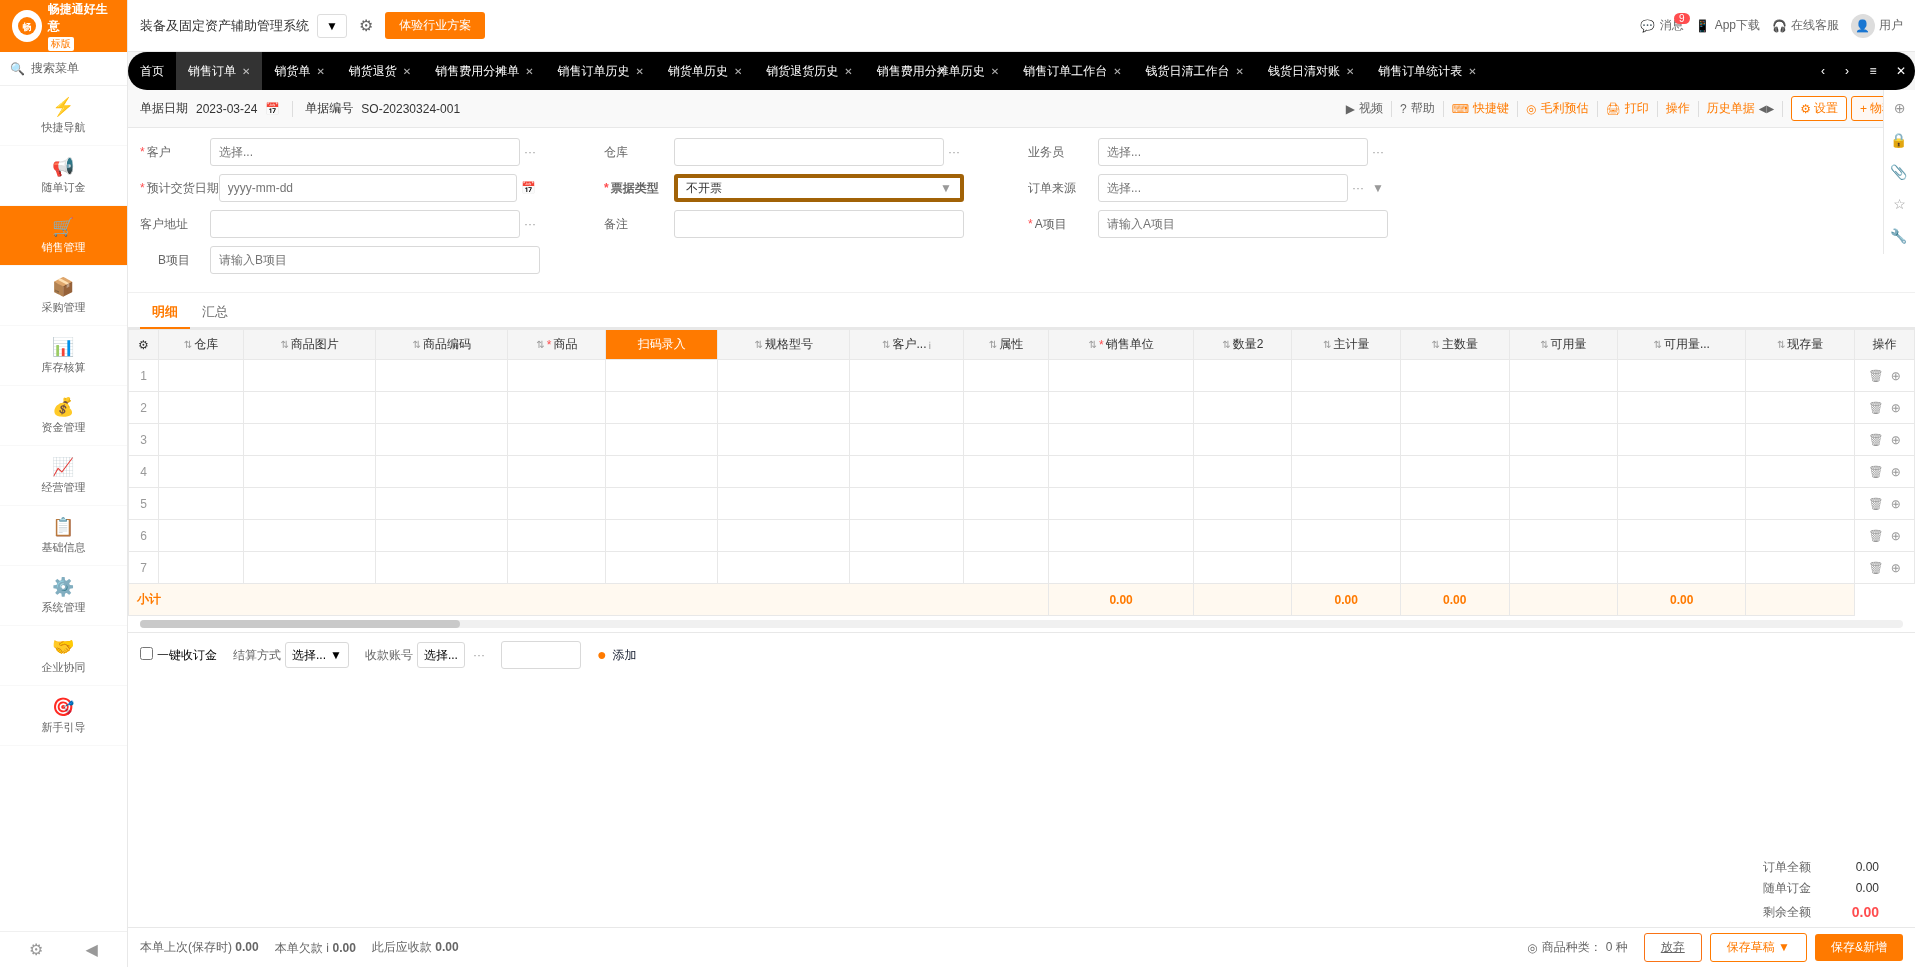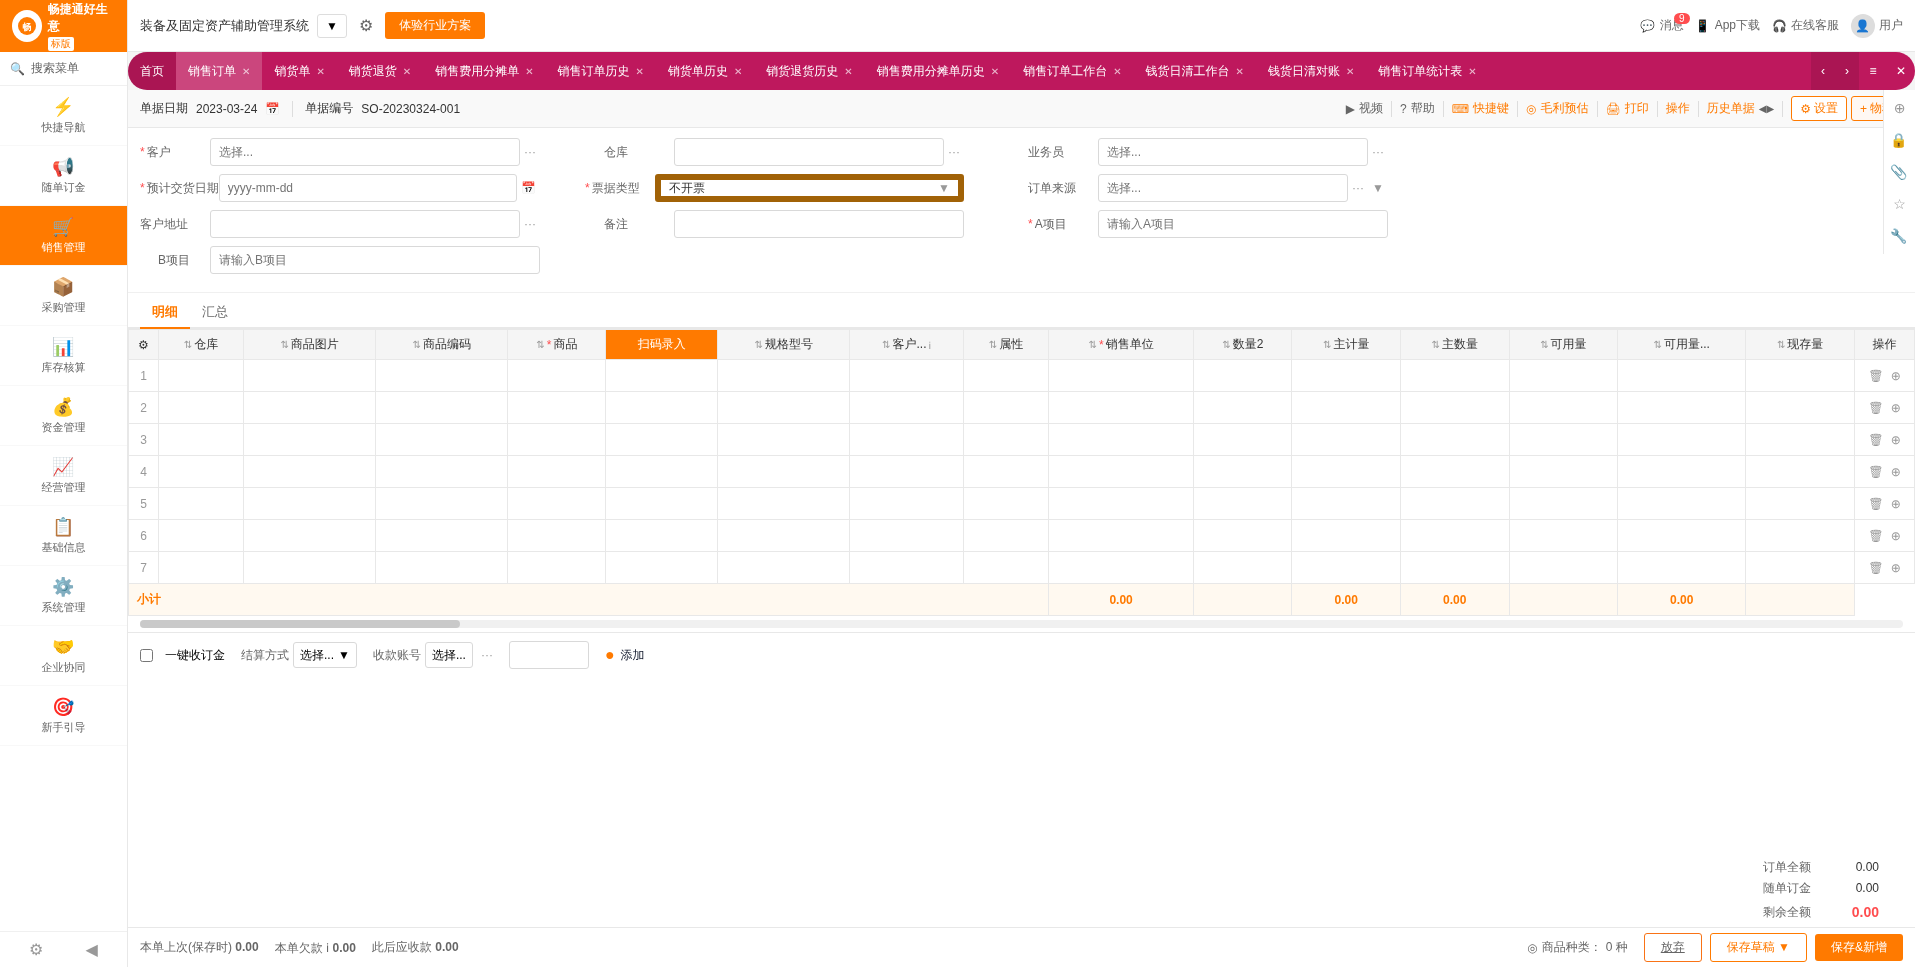--- a/index.html
+++ b/index.html
@@ -32,21 +32,21 @@
     .topbar-system-btn { padding: 4px 8px; border: 1px solid #ddd; border-radius: 3px; background: #fff; cursor: pointer; font-size: 12px; }
     .topbar-gear { cursor: pointer; color: #666; font-size: 16px; margin: 0 4px; }
     .topbar-industry-btn { padding: 5px 14px; background: #ff7a00; color: #fff; border: none; border-radius: 3px; cursor: pointer; font-size: 12px; }
     .topbar-right { display: flex; align-items: center; gap: 12px; color: #666; font-size: 12px; }
     .topbar-right-item { display: flex; align-items: center; gap: 4px; cursor: pointer; }
     .topbar-notice { position: relative; }
     .topbar-badge { position: absolute; top: -4px; right: -6px; background: #ff4d4f; color: #fff; border-radius: 8px; padding: 0 4px; font-size: 10px; min-width: 16px; text-align: center; }
 
     
     .navtabs {
-      position: fixed; left: 128px; top: 52px; right: 0; height: 38px; background: #be185d;
+      position: fixed; left: 128px; top: 52px; right: 0; height: 38px; background: #000000;
       display: flex; align-items: flex-start; z-index: 98; overflow: hidden; border-radius: 19px;
     }
     .navtab { padding: 0 12px; height: 38px; display: flex; align-items: center; color: #fff; cursor: pointer; font-size: 12px; white-space: nowrap; gap: 4px; }
     .navtab.active { background: rgba(255,255,255,0.2); }
     .navtab-home { background: rgba(0,0,0,0.1); }
     .navtab-close { font-size: 10px; opacity: 0.7; margin-left: 2px; }
     .navtabs-arrows { display: flex; margin-left: auto; }
     .navtabs-arrow { width: 24px; height: 38px; display: flex; align-items: center; justify-content: center; color: #fff; cursor: pointer; background: rgba(0,0,0,0.1); }
     .navtabs-action { width: 28px; height: 38px; display: flex; align-items: center; justify-content: center; color: #fff; cursor: pointer; }
 
@@ -67,21 +67,21 @@
     .toolbar-divider { width: 1px; height: 16px; background: #ddd; }
     .toolbar-label { color: #333; }
 
     
     .form-section { padding: 10px 12px; border-bottom: 1px solid #f0f0f0; }
     .form-row { display: flex; align-items: center; gap: 0; margin-bottom: 8px; }
     .form-field { display: flex; align-items: center; flex: 1; min-width: 0; }
     .form-label { color: #666; white-space: nowrap; min-width: 70px; font-size: 12px; }
     .form-label.required::before { content: '*'; color: #ff4d4f; margin-right: 2px; }
     .form-input { flex: 1; height: 28px; border: 1px solid #d9d9d9; border-radius: 3px; padding: 0 8px; font-size: 12px; color: #333; min-width: 0; }
-    .form-select { display: flex; align-items: center; flex: 1; height: 28px; border: 6px solid #a16207; border-radius: 3px; padding: 0 8px; font-size: 12px; color: #333; cursor: pointer; }
+    .form-select { display: flex; align-items: center; flex: 1; height: 28px; border: 4px solid #a16207; border-radius: 3px; padding: 0 8px; font-size: 12px; color: #333; cursor: pointer; }
     .form-select-arrow { margin-left: auto; color: #999; }
     .form-field-sep { width: 24px; }
 
     
     .detail-tabs { display: flex; border-bottom: 2px solid #e8e8e8; padding: 0 12px; margin-top: 4px; }
     .detail-tab { padding: 6px 12px; cursor: pointer; font-size: 13px; color: #666; border-bottom: 2px solid transparent; margin-bottom: -2px; }
     .detail-tab.active { color: #ff7a00; border-bottom-color: #ff7a00; font-weight: bold; }
 
     
     .detail-table-wrap { overflow-x: auto; }
@@ -118,21 +118,21 @@
     .right-widgets { position: fixed; right: 0; top: 90px; width: 32px; background: #fff; border-left: 1px solid #e8e8e8; display: flex; flex-direction: column; align-items: center; padding: 4px 0; gap: 4px; z-index: 96; }
     .right-widget-btn { width: 28px; height: 28px; display: flex; align-items: center; justify-content: center; cursor: pointer; color: #999; font-size: 14px; border-radius: 3px; }
 
     
     .order-summary { position: fixed; right: 36px; bottom: 42px; text-align: right; font-size: 12px; color: #333; line-height: 1.8; }
     .order-summary-item { display: flex; justify-content: flex-end; align-items: center; gap: 8px; }
     .order-summary-label { color: #666; }
     .order-summary-value { min-width: 60px; text-align: right; }
     .order-summary-value.highlight { color: #ff4d4f; font-size: 14px; font-weight: bold; }
 
-    .checkbox-row { display: flex; align-items: center; gap: 12px; }
+    .checkbox-row { display: flex; gap: 4px; }
     .form-checkbox { width: 13px; height: 13px; border: 1px solid #d9d9d9; cursor: pointer; }
 
     .col-header-required::before { content: '*'; color: #ff4d4f; }
   </style>
 </head>
 <body>
 
 <div class="sidebar">
   <div class="sidebar-logo">
     <div class="sidebar-logo-icon">
@@ -377,21 +377,21 @@
     </div>
 
     <div class="form-row">
       <div class="form-field" style="flex:2;max-width:400px;">
         <span class="form-label required">预计交货日期</span>
         <input class="form-input" style="flex: 1 1 0%;" placeholder="yyyy-mm-dd">
         <span style="color:#999;cursor:pointer;padding:0 4px;">📅</span>
       </div>
       <div class="form-field-sep"></div>
       <div class="form-field" style="flex:2;max-width:400px;">
-        <span class="form-label required" style="margin-left:21px;">票据类型</span>
+        <span class="form-label required" style="margin-left:40px;font-weight:bold;">票据类型</span>
         <div class="form-select" style="flex:1;">
           <span>不开票</span>
           <span class="form-select-arrow">▼</span>
         </div>
       </div>
       <div class="form-field-sep"></div>
       <div class="form-field" style="flex:2;max-width:400px;">
         <span class="form-label" style="margin-left:40px;">订单来源</span>
         <input class="form-input" style="flex: 1 1 0%;" placeholder="选择...">
         <span style="color:#999;cursor:pointer;padding:0 4px;">···</span>

